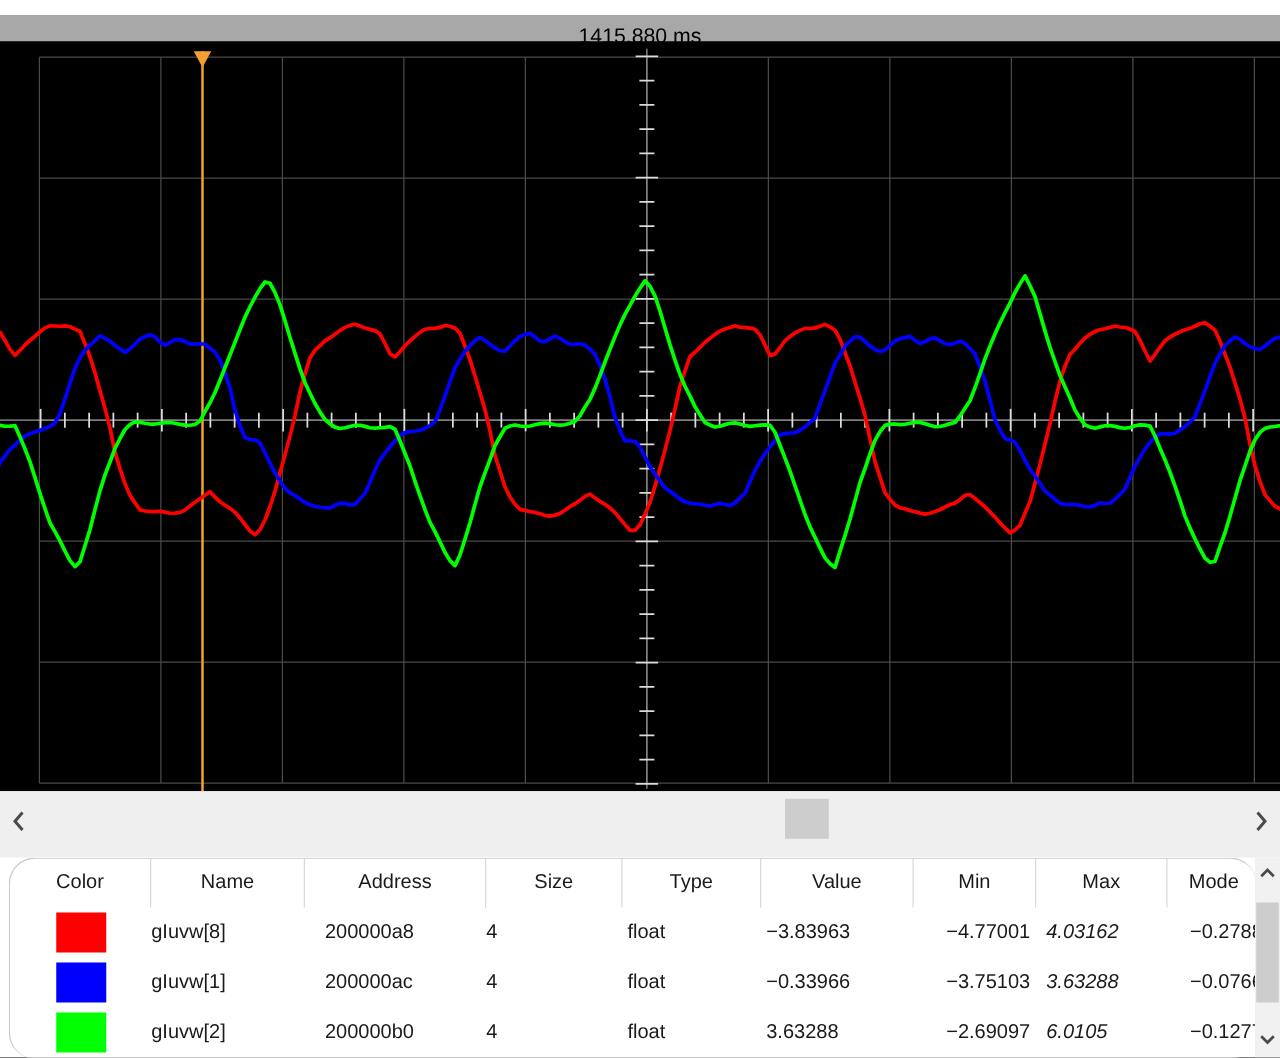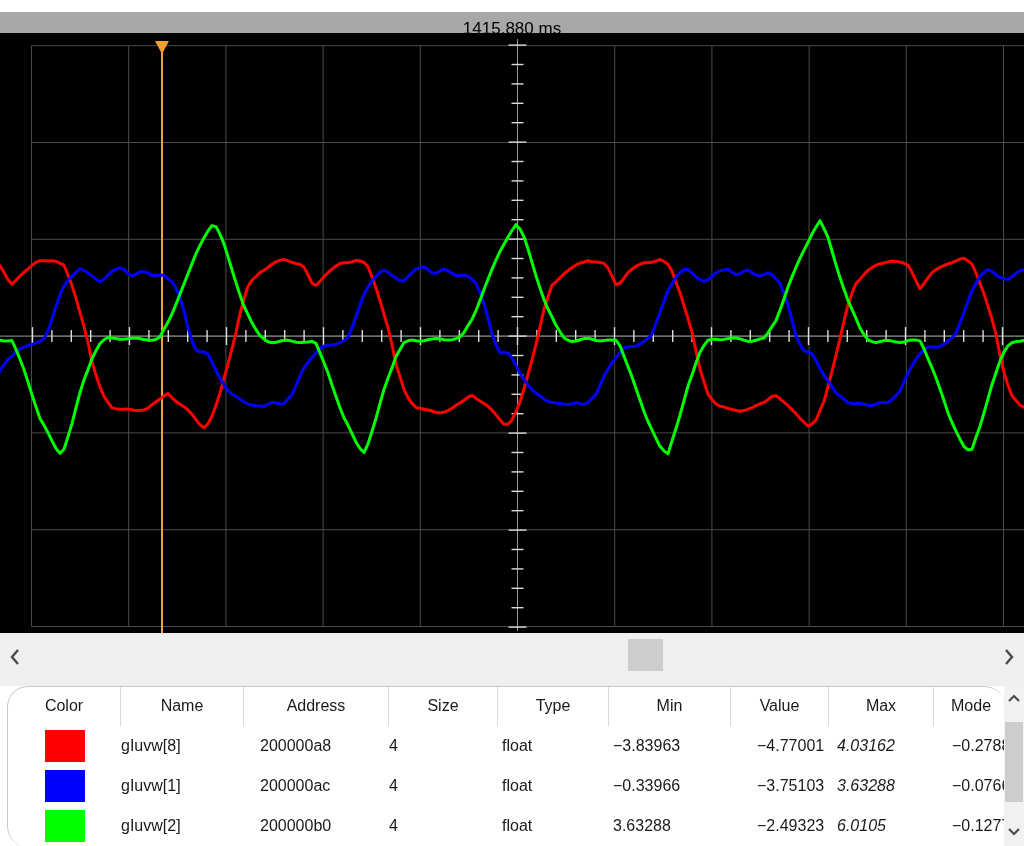--- a/index.html
+++ b/index.html
@@ -211,22 +211,22 @@
   </svg>
 </div>
 
 <div class="table-wrap">
   <div class="tgrid thead">
     <div class="cell">Color</div>
     <div class="cell">Name</div>
     <div class="cell">Address</div>
     <div class="cell">Size</div>
     <div class="cell">Type</div>
+    <div class="cell">Value</div>
     <div class="cell">Min</div>
-    <div class="cell">Value</div>
     <div class="cell">Max</div>
     <div class="cell">Mode</div>
   </div>
 
   <div class="tgrid trow">
     <div class="cell">
         <div class="swatch" style="background: rgb(255, 0, 0);"></div>
       </div>
     <div class="cell c-name">gIuvw[8]</div>
     <div class="cell c-addr">200000a8</div>
@@ -254,21 +254,21 @@
 
   <div class="tgrid trow">
     <div class="cell">
         <div class="swatch" style="background: rgb(0, 255, 0);"></div>
       </div>
     <div class="cell c-name">gIuvw[2]</div>
     <div class="cell c-addr">200000b0</div>
     <div class="cell c-size">4</div>
     <div class="cell c-type">float</div>
     <div class="cell c-val">3.63288</div>
-    <div class="cell c-min">−2.49323</div>
+    <div class="cell c-min">−2.69097</div>
     <div class="cell c-max">6.0105</div>
     <div class="cell c-mode">−0.12774</div>
   </div>
 </div>
 
 <div class="vscroll">
   <div class="vthumb"></div>
 </div>
 <svg class="chev vup" viewBox="0 0 14 14">
   <polyline points="2,9 7,4 12,9" fill="none" stroke="#4a4a4a" stroke-width="2.2"></polyline>

